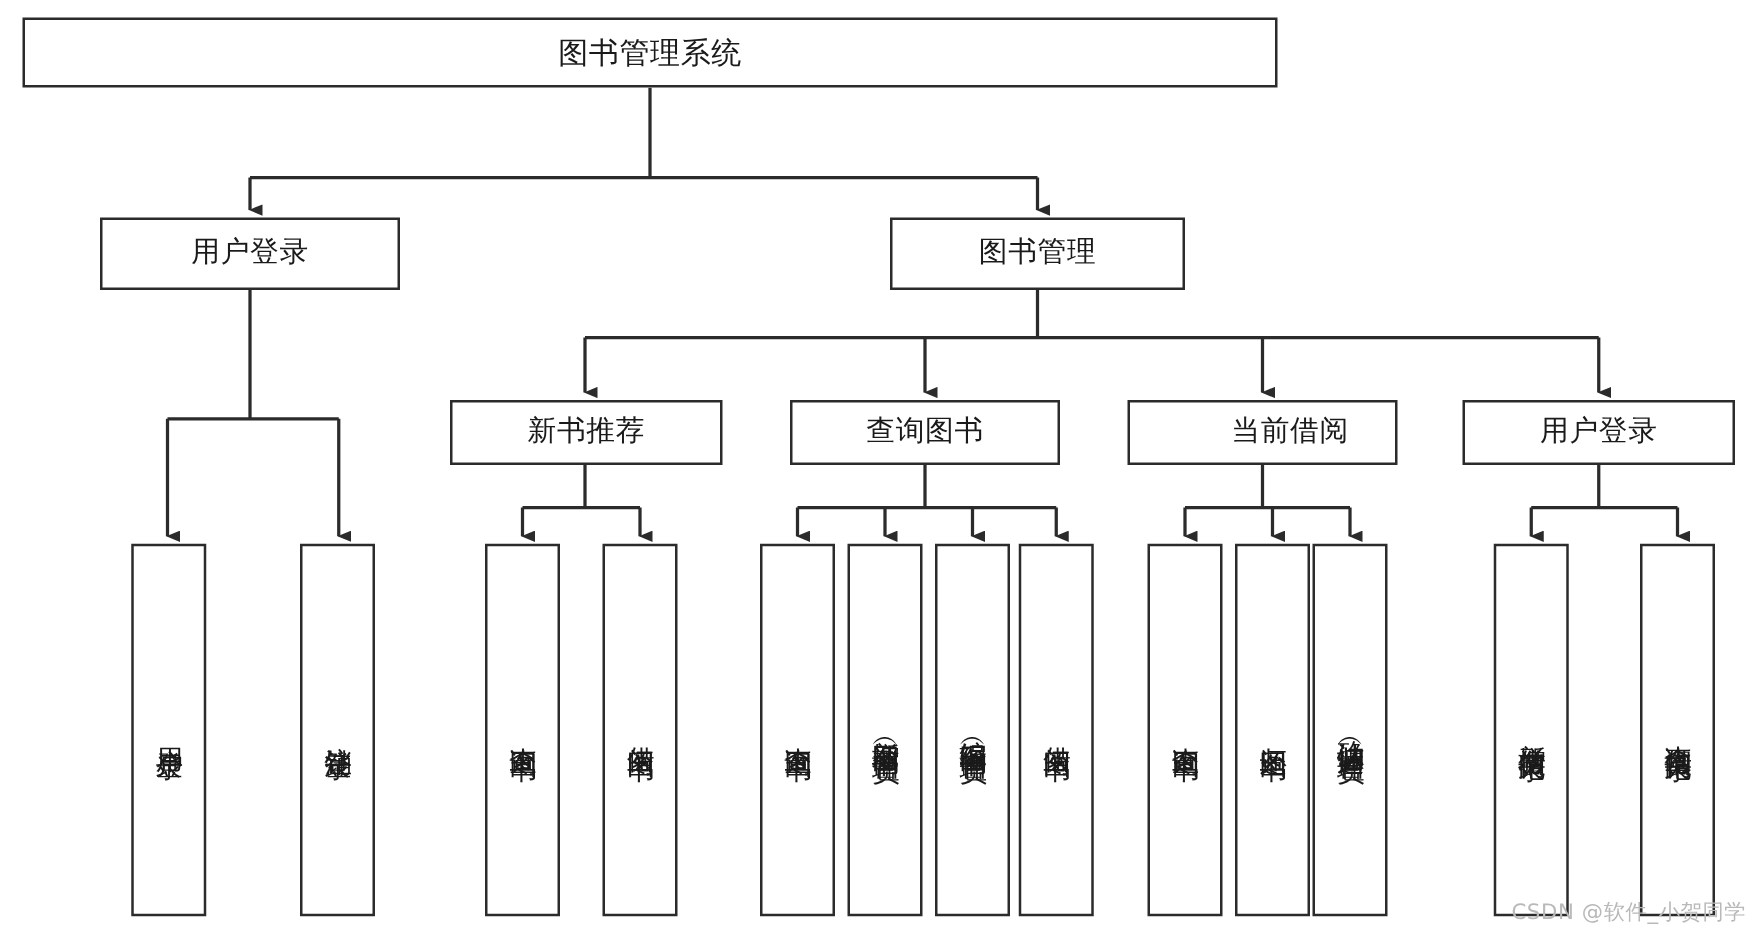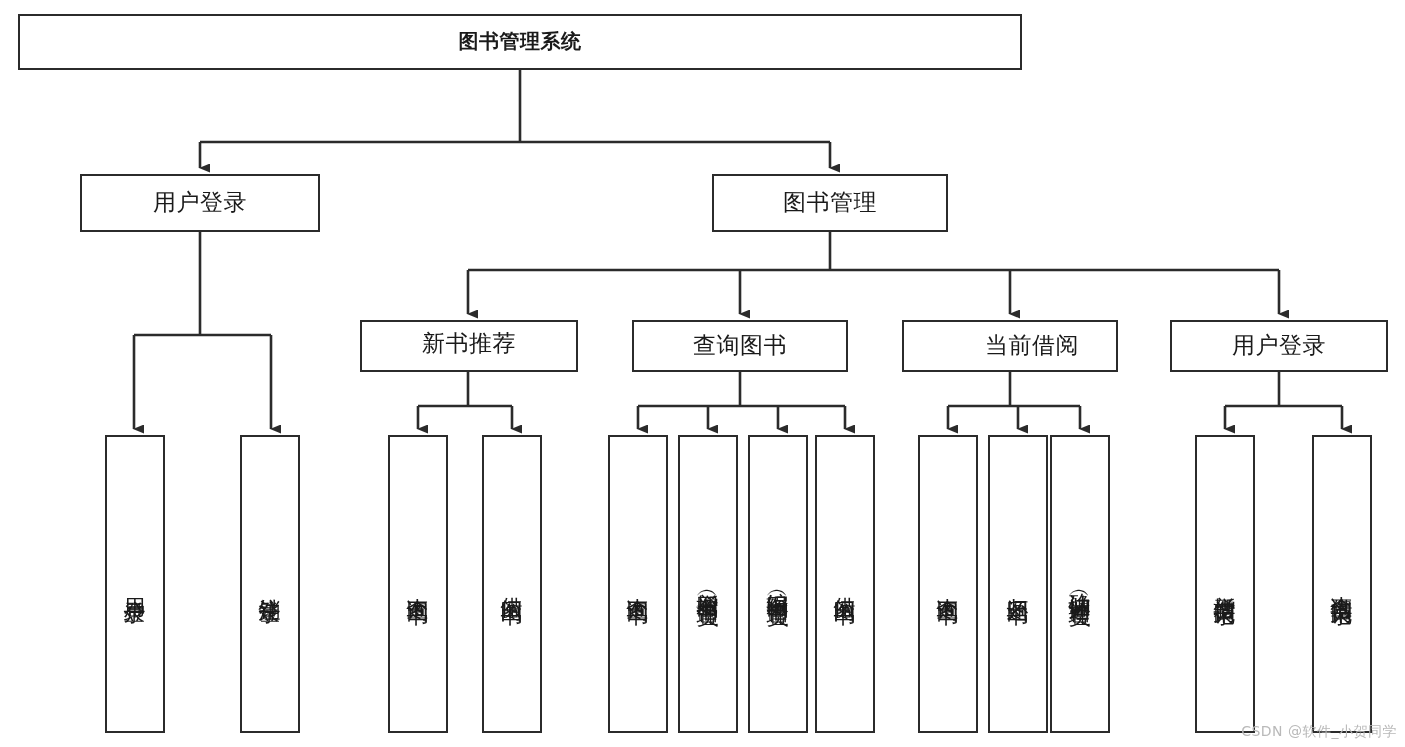--- a/index.html
+++ b/index.html
@@ -44,26 +44,26 @@
     writing-mode: horizontal-tb;
     font-size: 23px;
   }
   .node.vert .label {
     writing-mode: vertical-rl;
     text-orientation: upright;
     font-size: 22px;
     letter-spacing: 2px;
     line-height: 1.05;
   }
-  .node.root .label { font-size: 20px; font-weight: bold; }
+  .node.root .label { font-size: 24px; }
   .watermark {
     position: absolute;
     right: 8px;
     bottom: 6px;
-    font-size: 14px;
+    font-size: 17px;
     color: #b9b9b9;
     letter-spacing: 0.5px;
     white-space: nowrap;
     text-align: center;
   }
 </style>
 </head>
 <body>
 
 <div id="canvas">
@@ -122,21 +122,21 @@
     <span class="label">图书管理系统</span>
   </div>
 
   <div class="node horiz" style="left:80px; top:174px; width:240px; height:58px;">
     <span class="label">用户登录</span>
   </div>
   <div class="node horiz" style="left:712px; top:174px; width:236px; height:58px;">
     <span class="label">图书管理</span>
   </div>
 
-  <div class="node horiz" style="left:360px; top:320px; width:218px; height:52px;font-family:Liberation Mono, monospace;">
+  <div class="node horiz" style="left:360px; top:320px; width:218px; height:52px;">
     <span class="label">新书推荐</span>
   </div>
   <div class="node horiz" style="left:632px; top:320px; width:216px; height:52px;">
     <span class="label">查询图书</span>
   </div>
   <div class="node horiz" style="left:902px; top:320px; width:216px; height:52px;padding-left:44px;">
     <span class="label">当前借阅</span>
   </div>
   <div class="node horiz" style="left:1170px; top:320px; width:218px; height:52px;">
     <span class="label">用户登录</span>

